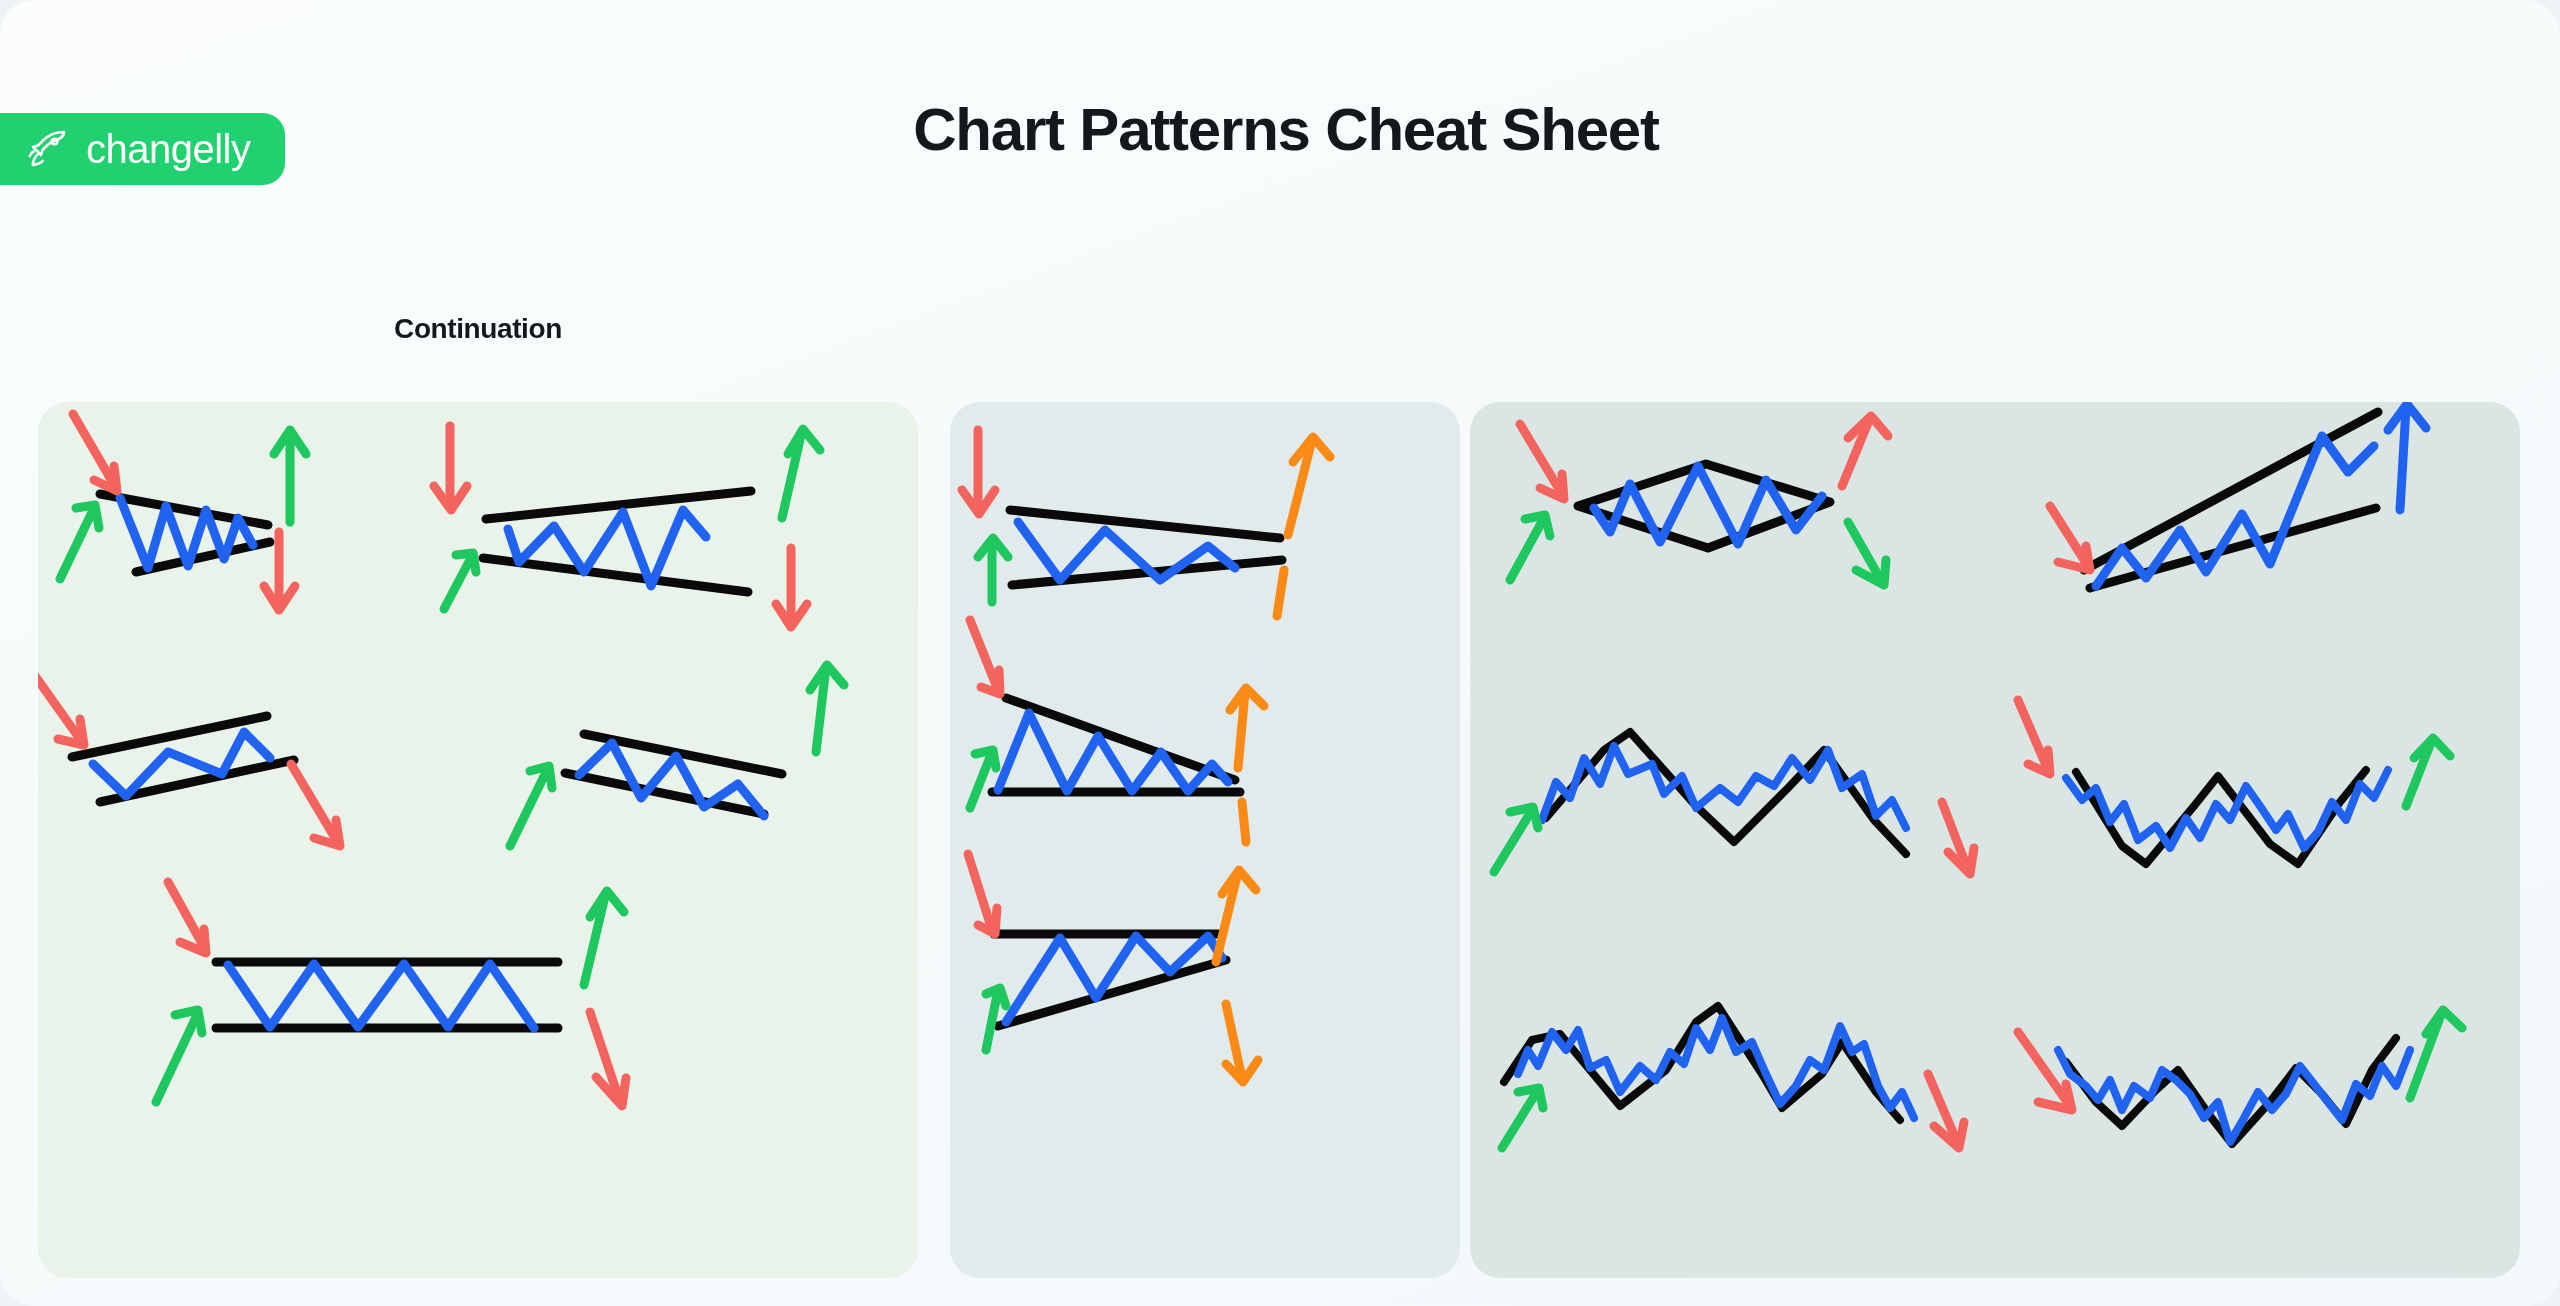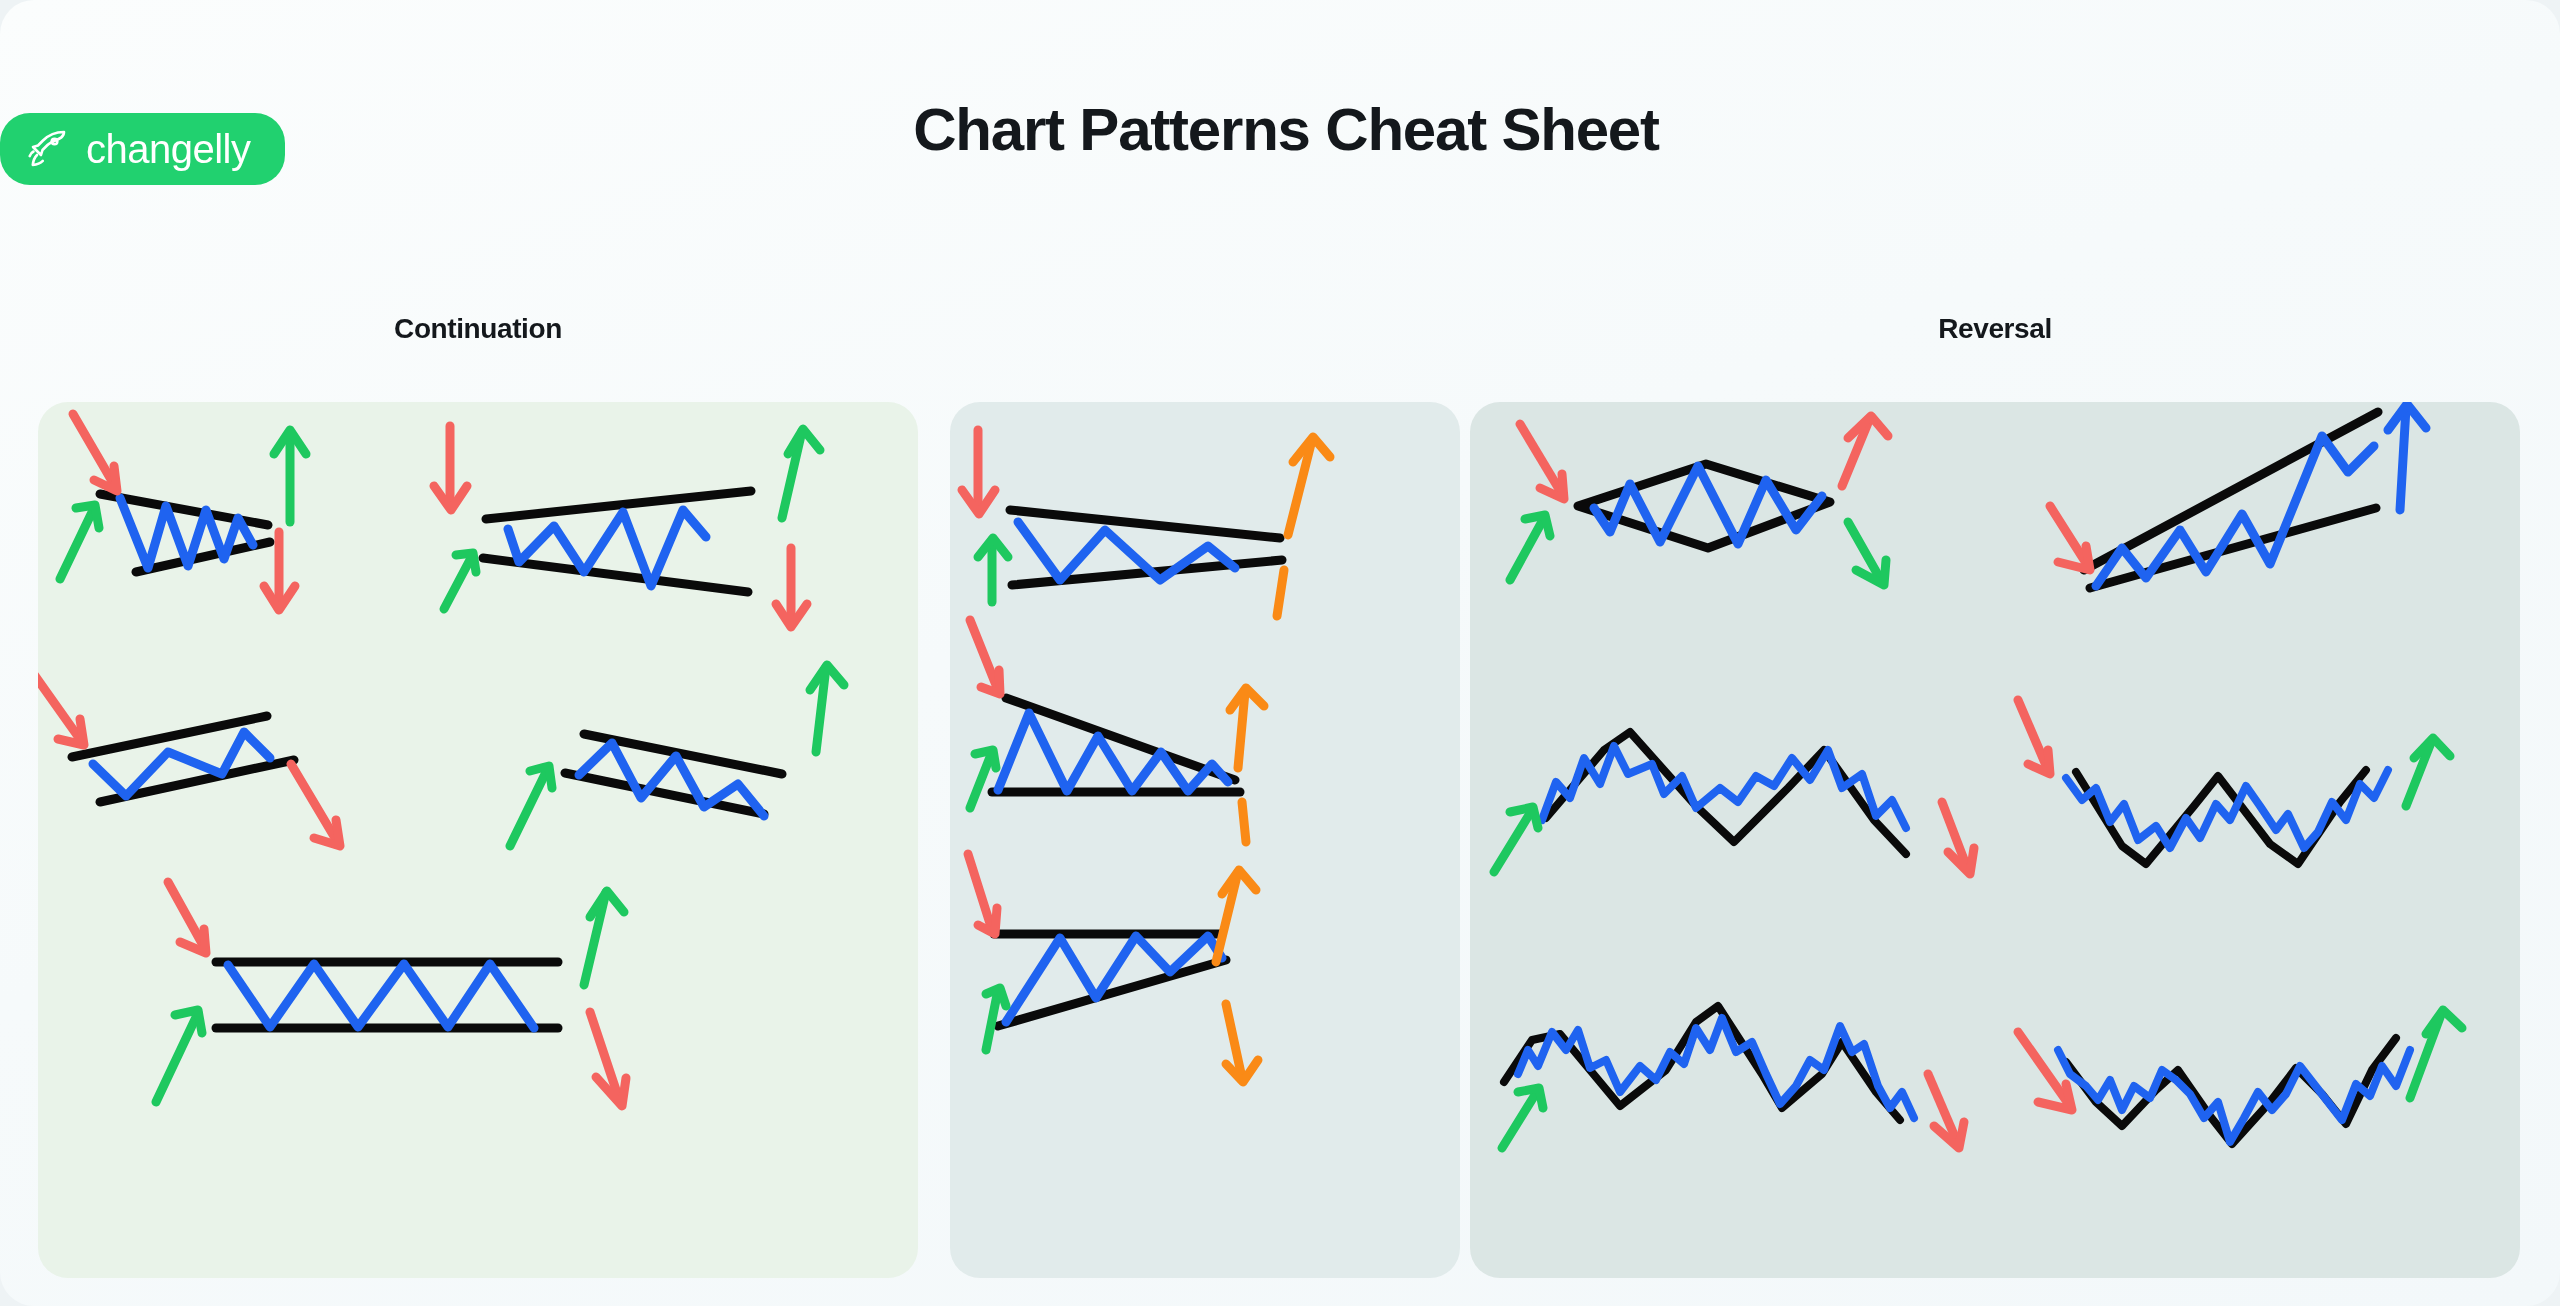--- a/index.html
+++ b/index.html
@@ -28,21 +28,20 @@
     left: 0;
     top: 113px;
     height: 72px;
     padding: 0 34px 0 26px;
     display: flex;
     align-items: center;
     gap: 16px;
     background: #21d16f;
     border-top-right-radius: 22px;
     border-bottom-right-radius: 22px;
-    border-radius: 30px;
   }
   #brand .rocket { width: 44px; height: 44px; display: block; }
   #brand .wordmark {
     color: #ffffff;
     font-size: 40px;
     font-weight: 500;
     letter-spacing: -0.5px;
     line-height: 1;
   }
 
@@ -120,21 +119,20 @@
           <path d="M7.5 24.5c-2 1-3.2 2.6-3.8 4.6"></path>
         </g>
       </svg>
     </span>
     <span class="wordmark">changelly</span>
   </div>
 
   <div id="page-title">Chart Patterns Cheat Sheet</div>
 
   <div class="col-heading" id="heading-continuation">Continuation</div>
-  <div class="col-heading" id="heading-reversal">Reversal</div>
 
   <div class="panel" id="panel-continuation">
     <svg viewBox="0 0 880 876" xmlns="http://www.w3.org/2000/svg">
 
       <g>
         <path class="trend" d="M62 92 L230 123"></path>
         <path class="trend" d="M98 170 L232 140"></path>
         <path class="price" d="M82 96 L110 166 L128 104 L150 164 L168 108 L186 157 L200 116 L215 143"></path>
         <path class="arrow-red" d="M35 12 L78 86"></path>
         <path class="arrow-red" d="M56 78 L79 89 L76 64"></path>

